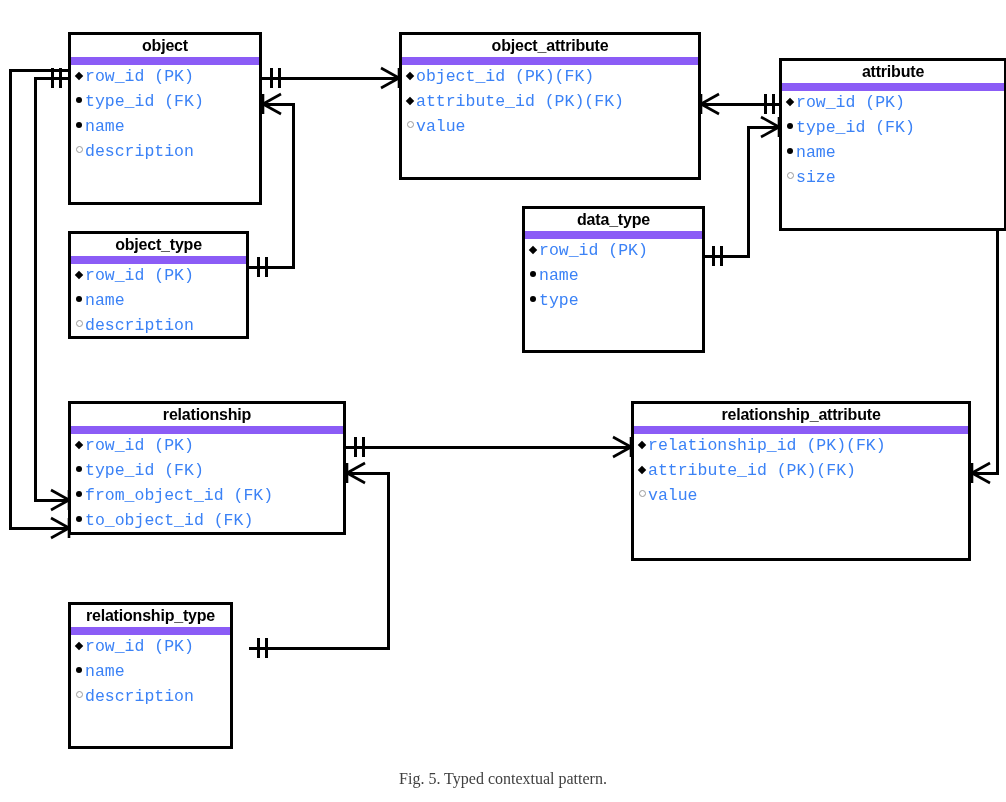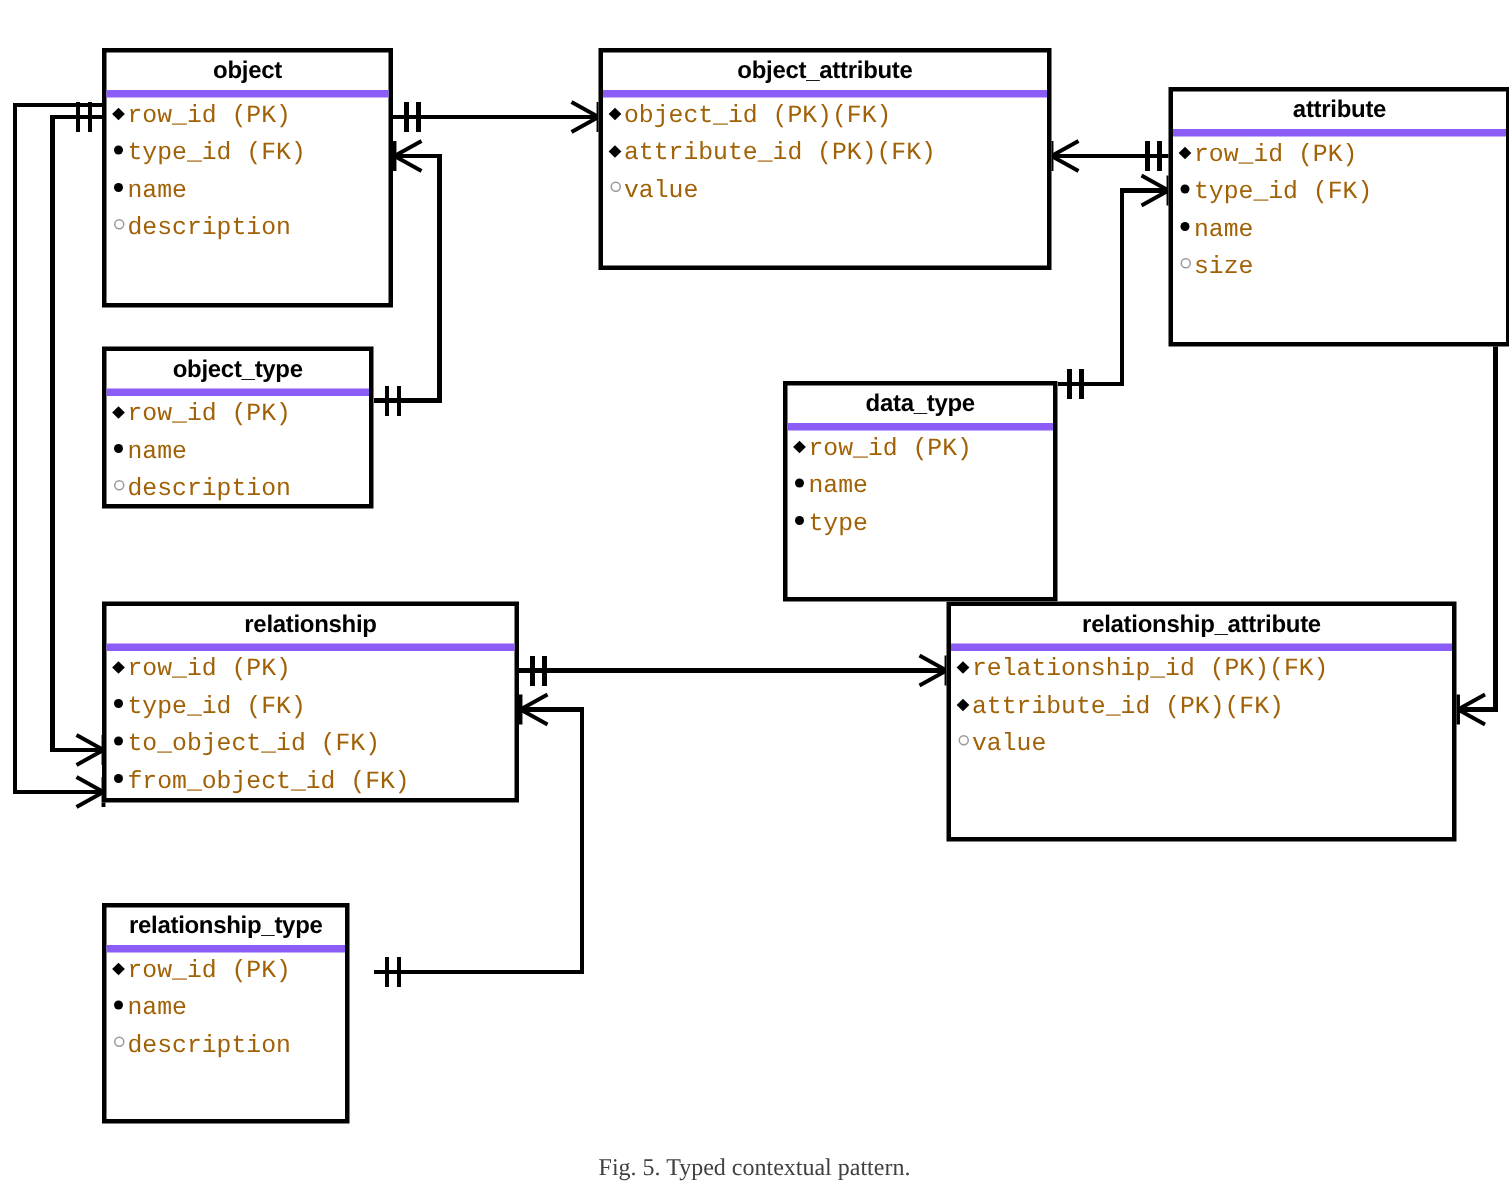--- a/index.html
+++ b/index.html
@@ -30,42 +30,42 @@
   .entity {
     position: absolute;
     box-sizing: border-box;
     border: 3px solid #000000;
     background: #ffffff;
     z-index: 5;
   }
   .entity-title {
     box-sizing: border-box;
     height: 30px;
-    border-bottom: 5px solid #8b5cf6;
+    border-bottom: 8px solid #8b5cf6;
     display: flex;
     align-items: center;
     justify-content: center;
     font-weight: bold;
     font-size: 16px;
     color: #000000;
     font-family: "Liberation Sans", sans-serif;
     letter-spacing: -0.2px;
     white-space: nowrap;
   }
   .entity-fields {
     padding: 2px 0 0 0;
   }
   .field {
     display: flex;
     align-items: baseline;
     height: 25px;
     padding-left: 4px;
     font-family: "Liberation Mono", monospace;
     font-size: 16.5px;
-    color: #a16207;
+    color: #3b82f6;
     white-space: nowrap;
   }
   .marker {
     display: inline-block;
     width: 10px;
     flex: 0 0 10px;
     text-align: left;
     color: #000000;
     line-height: 1;
     position: relative;
@@ -315,21 +315,21 @@
         <span class="marker req"></span>
         <span class="field-name">name</span>
       </div>
       <div class="field">
         <span class="marker opt"></span>
         <span class="field-name">description</span>
       </div>
     </div>
   </div>
 
-  <div class="entity" style="left:522px; top:206px; width:183px; height:147px;margin-top:48px;">
+  <div class="entity" style="left:522px; top:206px; width:183px; height:147px;">
     <div class="entity-title">data_type</div>
     <div class="entity-fields">
       <div class="field">
         <span class="marker pk"></span>
         <span class="field-name">row_id (PK)</span>
       </div>
       <div class="field">
         <span class="marker req"></span>
         <span class="field-name">name</span>
       </div>
@@ -346,25 +346,25 @@
       <div class="field">
         <span class="marker pk"></span>
         <span class="field-name">row_id (PK)</span>
       </div>
       <div class="field">
         <span class="marker req"></span>
         <span class="field-name">type_id (FK)</span>
       </div>
       <div class="field">
         <span class="marker req"></span>
+        <span class="field-name">from_object_id (FK)</span>
+      </div>
+      <div class="field">
+        <span class="marker req"></span>
         <span class="field-name">to_object_id (FK)</span>
-      </div>
-      <div class="field">
-        <span class="marker req"></span>
-        <span class="field-name">from_object_id (FK)</span>
       </div>
     </div>
   </div>
 
   <div class="entity" style="left:631px; top:401px; width:340px; height:160px;">
     <div class="entity-title">relationship_attribute</div>
     <div class="entity-fields">
       <div class="field">
         <span class="marker pk"></span>
         <span class="field-name">relationship_id (PK)(FK)</span>

